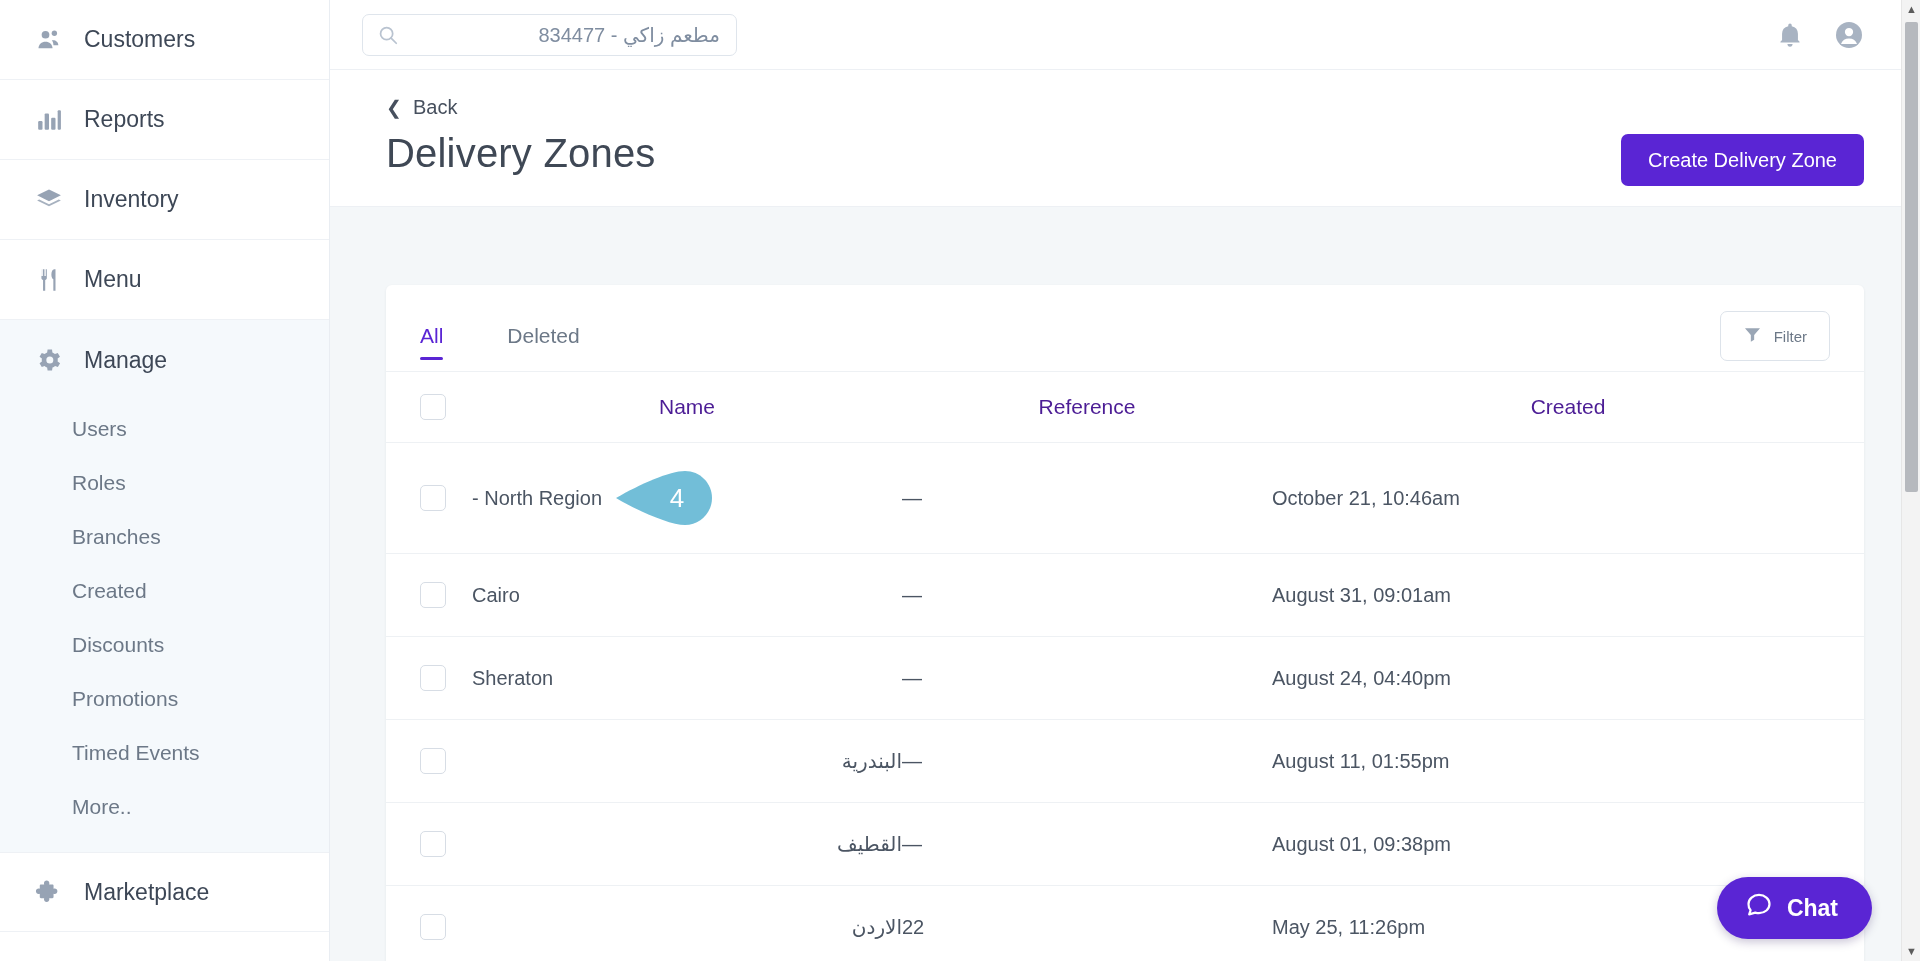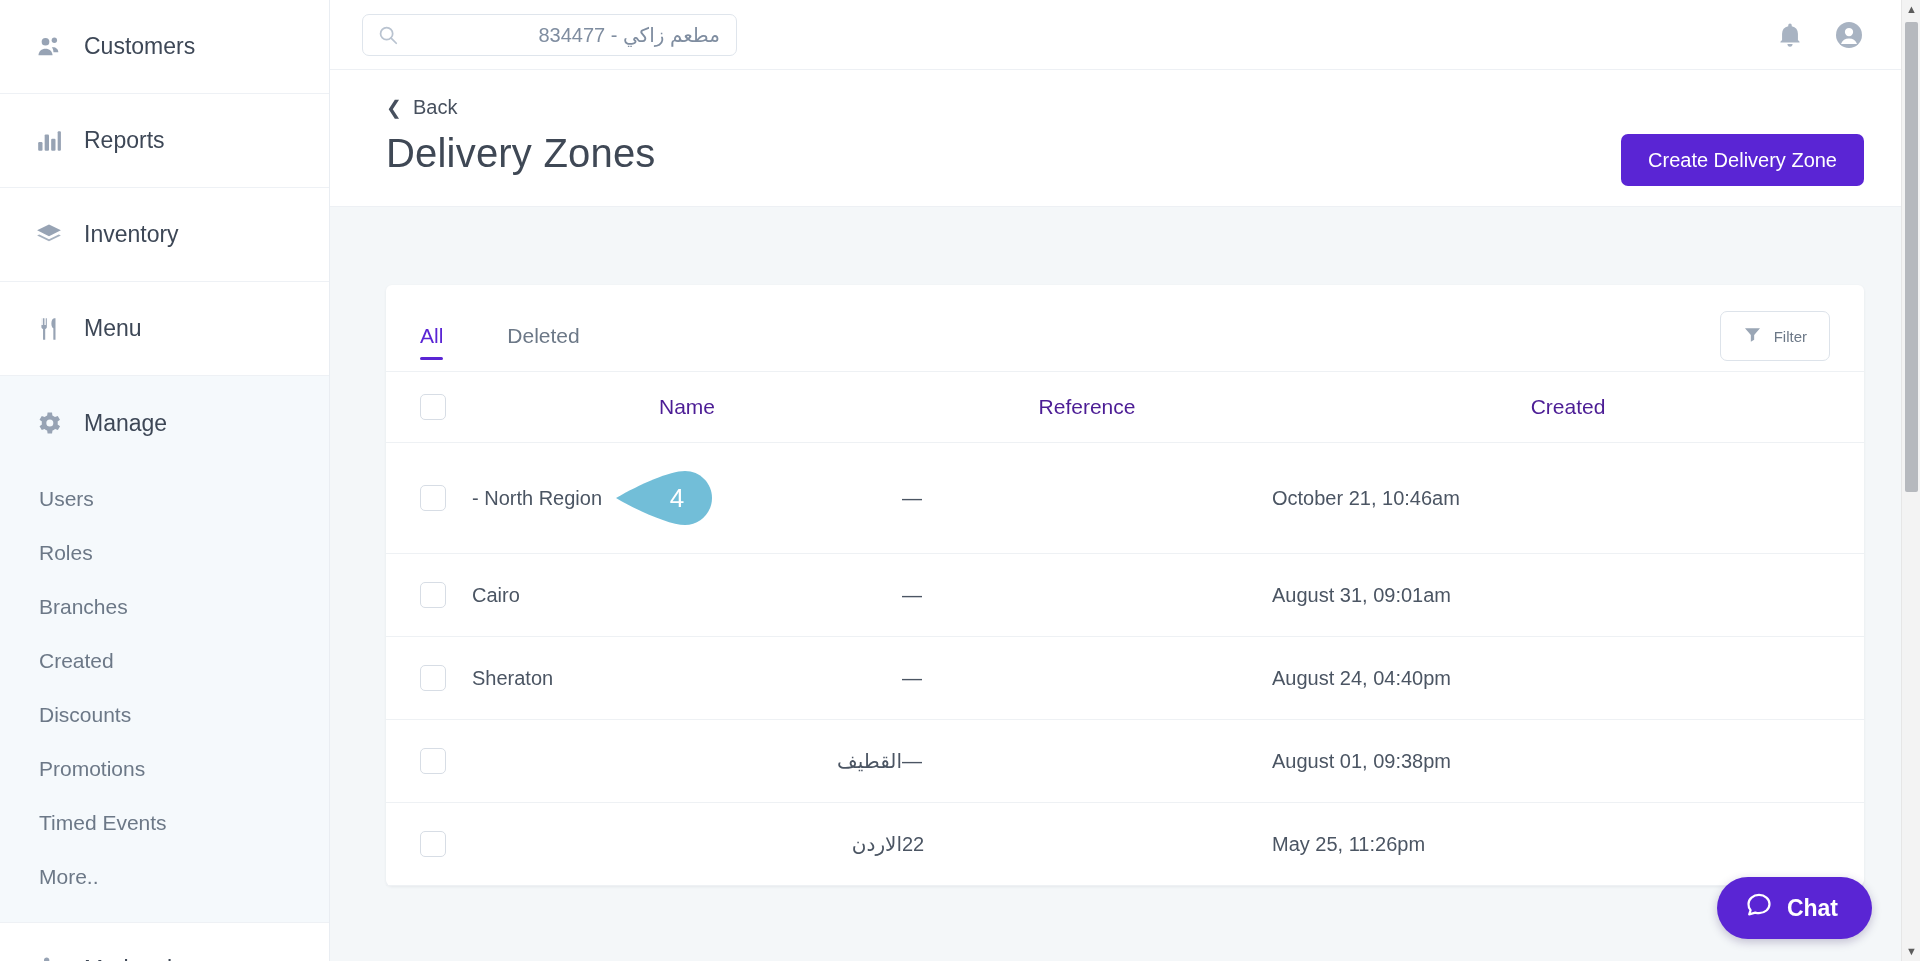--- a/index.html
+++ b/index.html
@@ -20,36 +20,36 @@
     height: 961px;
     background: #ffffff;
     border-right: 1px solid #e9edf2;
     overflow: hidden;
     position: relative;
   }
   .nav-item {
     display: flex;
     align-items: center;
     gap: 20px;
-    height: 94px;
+    height: 80px;
     padding: 0 0 0 34px;
     border-bottom: 1px solid #eef1f5;
     color: #3d4756;
     font-size: 23px;
     font-weight: 400;
     cursor: pointer;
     background: #ffffff;
   }
   .nav-item .ico { width: 30px; height: 30px; display: flex; align-items: center; justify-content: center; color: #97a3b4; flex: 0 0 30px; }
   .nav-item .ico svg { display: block; }
   .nav-item.active { background: #f5f9fc; border-bottom: none; }
 
   .subnav { background: #f5f9fc; padding: 2px 0 18px 0; }
   .subnav-item {
-    padding: 0 0 0 39px;
+    padding: 0 0 0 72px;
     height: 54px;
     display: flex;
     align-items: center;
     color: #6c7887;
     font-size: 21px;
     cursor: pointer;
   }
 
   .nav-sep-top { border-top: 1px solid #eef1f5; }
 
@@ -491,20 +491,28 @@
 
             <tr>
               <td class="col-check">
                 <span class="cbox"></span>
               </td>
               <td class="col-name">Sheraton</td>
               <td class="col-ref dash">—</td>
               <td class="col-created">August 24, 04:40pm</td>
             </tr>
 
+            <tr>
+              <td class="col-check">
+                <span class="cbox"></span>
+              </td>
+              <td class="col-name rtl">البندرية</td>
+              <td class="col-ref dash">—</td>
+              <td class="col-created">August 11, 01:55pm</td>
+            </tr>
 
             <tr>
               <td class="col-check">
                 <span class="cbox"></span>
               </td>
               <td class="col-name rtl">القطيف</td>
               <td class="col-ref dash">—</td>
               <td class="col-created">August 01, 09:38pm</td>
             </tr>
 

